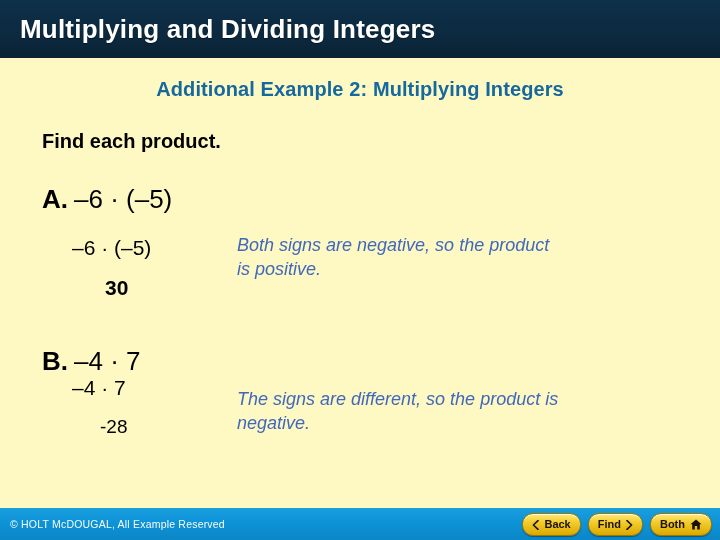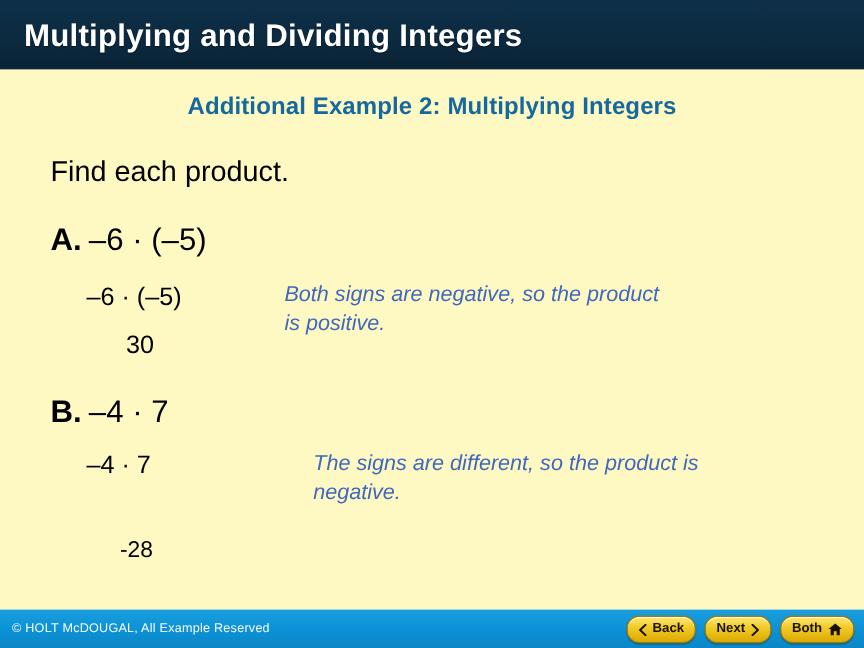--- a/index.html
+++ b/index.html
@@ -73,72 +73,72 @@
     font-size: 20px;
     font-weight: bold;
     color: #15699f;
     letter-spacing: 0.1px;
   }
 
   #instruction-line {
     position: absolute;
     left: 42px;
     top: 72px;
-    font-size: 24px;
-    font-weight: normal;
+    font-size: 20px;
+    font-weight: bold;
     color: #000000;
   }
 
   .problem-label-row {
     position: absolute;
     left: 42px;
     font-size: 26px;
     color: #000000;
     white-space: nowrap;
   }
   .problem-letter {
     font-weight: bold;
     margin-right: 6px;
   }
   .problem-expr {
     font-weight: normal;
   }
 
   #problem-a-row { top: 126px; }
-  #problem-b-row { top: 270px; }
+  #problem-b-row { top: 288px; }
 
   .work-expr {
     position: absolute;
     font-size: 21px;
     color: #000000;
     white-space: nowrap;
   }
   #work-a-expr { left: 72px;  top: 178px; }
   #work-b-expr { left: 72px;  top: 318px; }
 
   .work-answer {
     position: absolute;
     font-size: 21px;
     color: #000000;
     white-space: nowrap;
   }
-  #answer-a { left: 105px; top: 218px; }
-  #answer-b { left: 100px; top: 358px; font-size: 19px; margin-top: 32px; }
+  #answer-a { left: 105px; top: 218px; font-weight: bold; }
+  #answer-b { left: 100px; top: 358px; font-size: 19px; }
 
   .explanation {
     position: absolute;
     left: 237px;
     font-style: italic;
     font-size: 18px;
     line-height: 1.32;
     color: #4168bd;
     width: 330px;
   }
   #explanation-a { top: 176px; }
-  #explanation-b { top: 317px; margin-left: 24px; }
+  #explanation-b { top: 330px; }
 
   
   #footer-bar {
     position: absolute;
     left: 0; top: 508px;
     width: 720px;
     height: 32px;
     background: linear-gradient(180deg, #1a9ede 0%, #0d93d8 45%, #0b86c6 100%);
     display: flex;
     align-items: center;
@@ -228,21 +228,21 @@
     <div class="nav-button">
       <span class="nav-icon">
         <svg width="7" height="10" viewBox="0 0 7 10">
             <path d="M6 0.6 L1.4 5 L6 9.4" fill="none" stroke="#1a1200" stroke-width="1.6" stroke-linecap="round" stroke-linejoin="round"></path>
           </svg>
       </span>
       <span class="nav-button-label">Back</span>
     </div>
 
     <div class="nav-button">
-      <span class="nav-button-label">Next</span>
+      <span class="nav-button-label">Find</span>
       <span class="nav-icon">
         <svg width="7" height="10" viewBox="0 0 7 10">
             <path d="M1 0.6 L5.6 5 L1 9.4" fill="none" stroke="#1a1200" stroke-width="1.6" stroke-linecap="round" stroke-linejoin="round"></path>
           </svg>
       </span>
     </div>
 
 
     <div class="nav-button">
       <span class="nav-button-label">Both</span>

